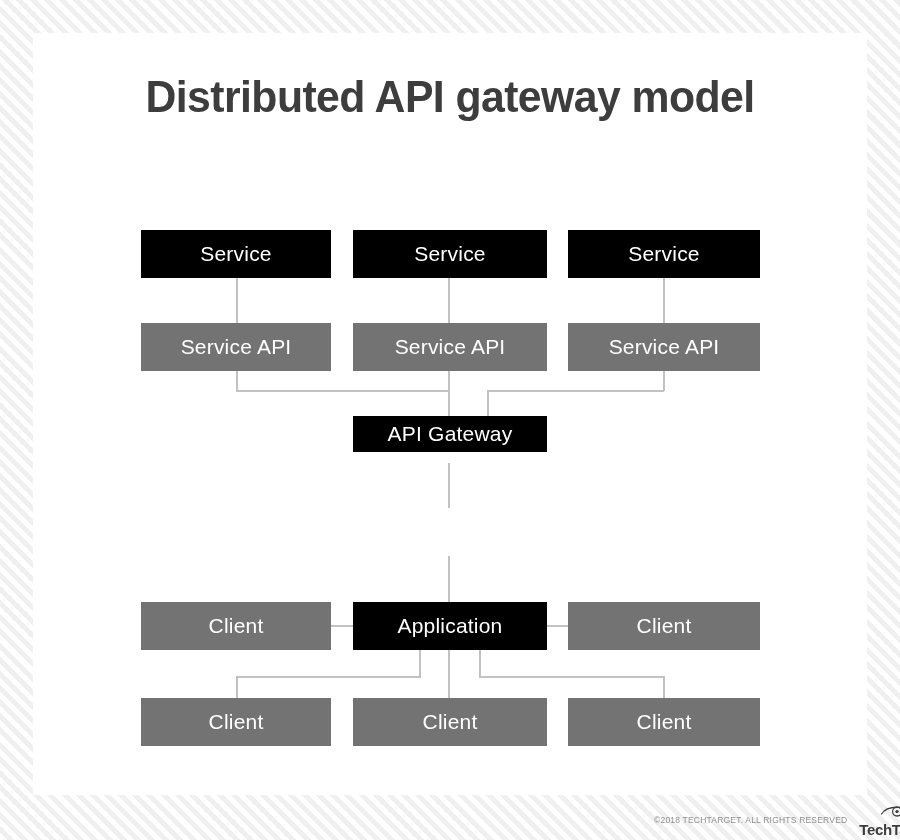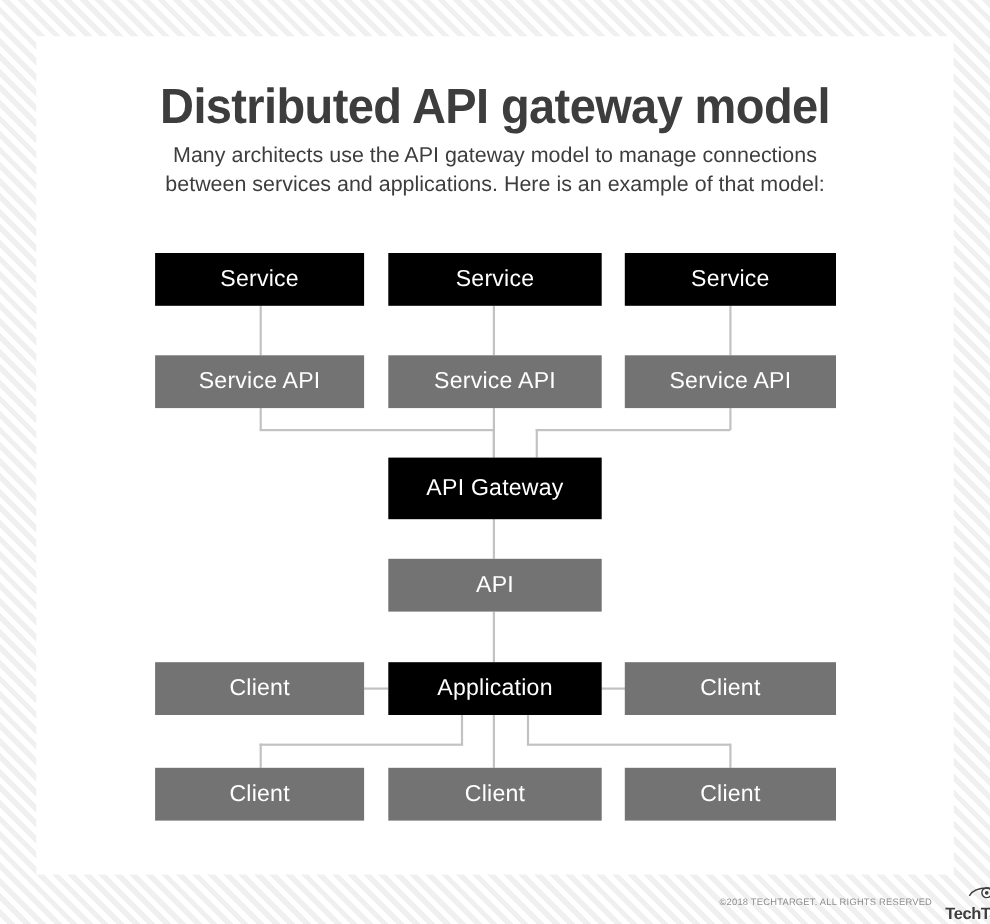--- a/index.html
+++ b/index.html
@@ -125,24 +125,20 @@
     letter-spacing: -0.4px;
   }
 </style>
 </head>
 <body>
 
 <div id="card">
 
   <div id="title">Distributed API gateway model</div>
 
-  <div id="subtitle">
-    <span class="line">Many architects use the API gateway model to manage connections</span>
-    <span class="line">between services and applications. Here is an example of that model:</span>
-  </div>
 
   <div id="diagram">
 
     <div class="conn v" style="left:203px; top:245px; height:45px;"></div>
     <div class="conn v" style="left:415px; top:245px; height:45px;"></div>
     <div class="conn v" style="left:630px; top:245px; height:45px;"></div>
 
     <div class="conn v" style="left:203px; top:338px; height:20px;"></div>
     <div class="conn h" style="left:203px; top:357px; width:213px;"></div>
 
@@ -184,27 +180,24 @@
     <div class="node light" style="left:108px; top:290px; width:190px; height:48px;">
       <span>Service API</span>
     </div>
     <div class="node light" style="left:320px; top:290px; width:194px; height:48px;">
       <span>Service API</span>
     </div>
     <div class="node light" style="left:535px; top:290px; width:192px; height:48px;">
       <span>Service API</span>
     </div>
 
-    <div class="node dark" style="left:320px; top:383px; width:194px; height:56px;">
+    <div class="node dark" style="left:320px; top:383px; width:194px; height:36px;">
       <span>API Gateway</span>
     </div>
 
-    <div class="node light" style="left:320px; top:475px; width:194px; height:48px;">
-      <span>API</span>
-    </div>
 
     <div class="node light" style="left:108px; top:569px; width:190px; height:48px;">
       <span>Client</span>
     </div>
     <div class="node dark" style="left:320px; top:569px; width:194px; height:48px;">
       <span>Application</span>
     </div>
     <div class="node light" style="left:535px; top:569px; width:192px; height:48px;">
       <span>Client</span>
     </div>

